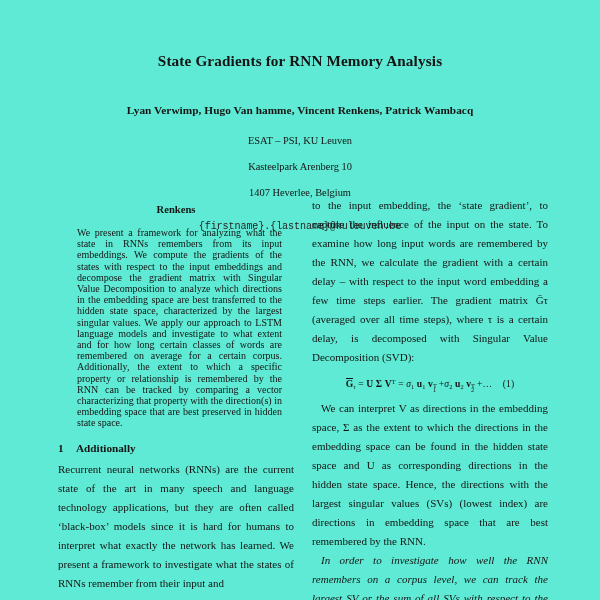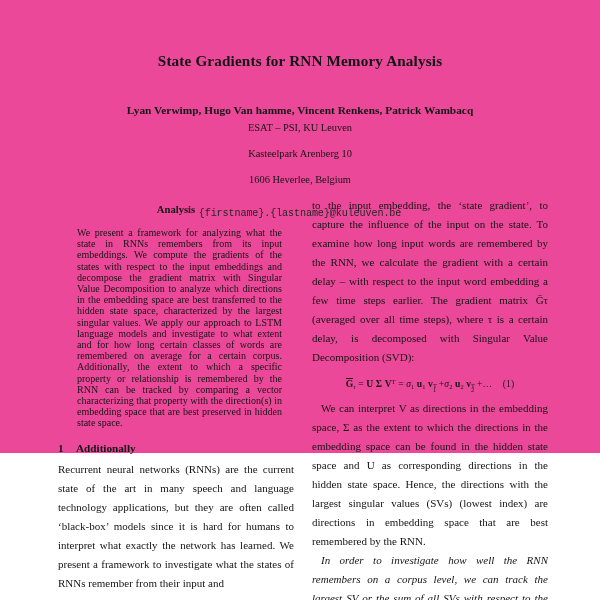--- a/index.html
+++ b/index.html
@@ -13,24 +13,24 @@
     height: 600px;
     overflow: hidden;
     font-family: "Liberation Serif", "DejaVu Serif", serif;
     color: #141414;
     -webkit-font-smoothing: antialiased;
   }
 
   .page {
     position: relative;
     width: 600px;
-    height: 453px;
+    height: 600px;
     box-sizing: border-box;
     padding: 0;
-    background: #ec4899;
+    background: #5eead4;
   }
 
   
   .masthead {
     padding-top: 52px;
     text-align: center;
   }
   .paper-title {
     font-size: 15.2px;
     font-weight: bold;
@@ -44,21 +44,21 @@
     font-size: 11.3px;
     font-weight: bold;
     letter-spacing: 0.05px;
     line-height: 1.35;
   }
   .affil-line {
     font-size: 10.4px;
     line-height: 1.42;
     margin-top: 11px;
   }
-  .affil-line.first { margin-top: 3px; }
+  .affil-line.first { margin-top: 16px; }
   .email-line {
     font-family: Liberation Mono, monospace;
     font-size: 10.1px;
     letter-spacing: -0.1px;
     margin-top: 20px;
     color: #262626;
   }
 
   
   .columns {
@@ -162,30 +162,30 @@
 
 <div class="page">
 
   <div class="masthead">
     <div class="paper-title">State Gradients for RNN Memory Analysis</div>
 
     <div class="authors">Lyan Verwimp, Hugo Van hamme, Vincent Renkens, Patrick Wambacq</div>
 
     <div class="affil-line first">ESAT – PSI, KU Leuven</div>
     <div class="affil-line">Kasteelpark Arenberg 10</div>
-    <div class="affil-line">1606 Heverlee, Belgium</div>
+    <div class="affil-line">1407 Heverlee, Belgium</div>
 
     <div class="email-line">{firstname}.{lastname}@kuleuven.be</div>
   </div>
 
   <div class="columns">
 
     <div class="col">
 
-      <div class="section-head-centered">Analysis</div>
+      <div class="section-head-centered">Renkens</div>
 
       <div class="abstract-body">
         <p class="para">We present a framework for analyzing what the state in RNNs remembers from its input embeddings. We compute the gradients of the states with respect to the input embeddings and decompose the gradient matrix with Singular Value Decomposition to analyze which directions in the embedding space are best transferred to the hidden state space, characterized by the largest singular values. We apply our approach to LSTM language models and investigate to what extent and for how long certain classes of words are remembered on average for a certain corpus. Additionally, the extent to which a specific property or relationship is remembered by the RNN can be tracked by comparing a vector characterizing that property with the direction(s) in embedding space that are best preserved in hidden state space.</p>
       </div>
 
       <div class="section-head">
         <span class="num">1</span>
         <span>Additionally</span>
       </div>
 

